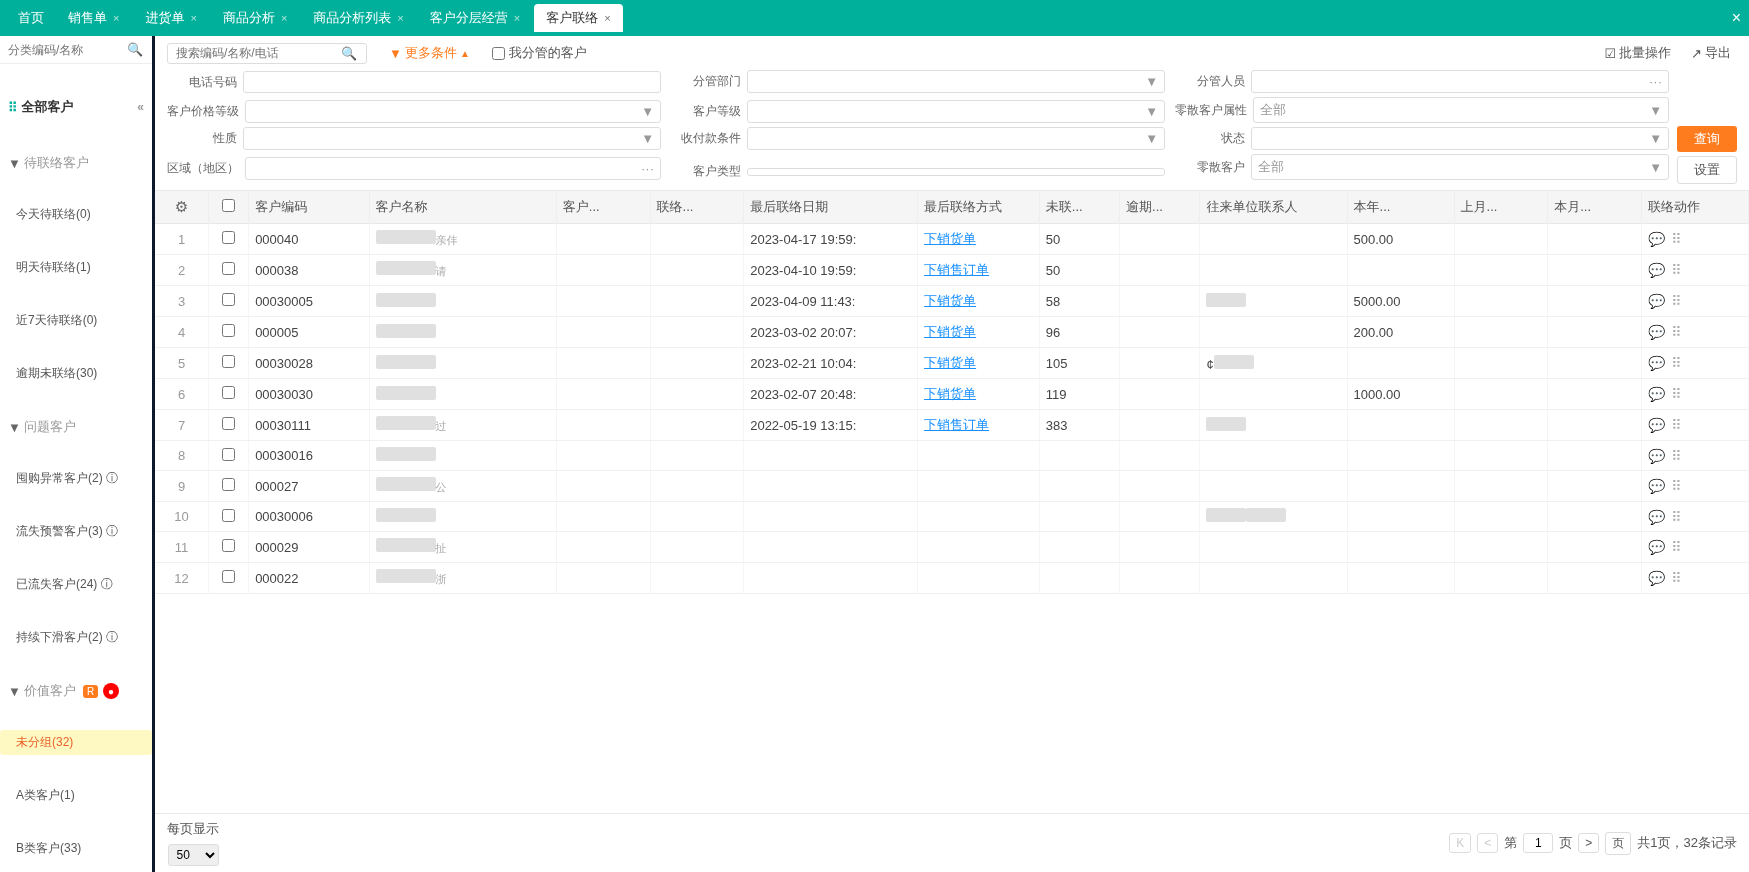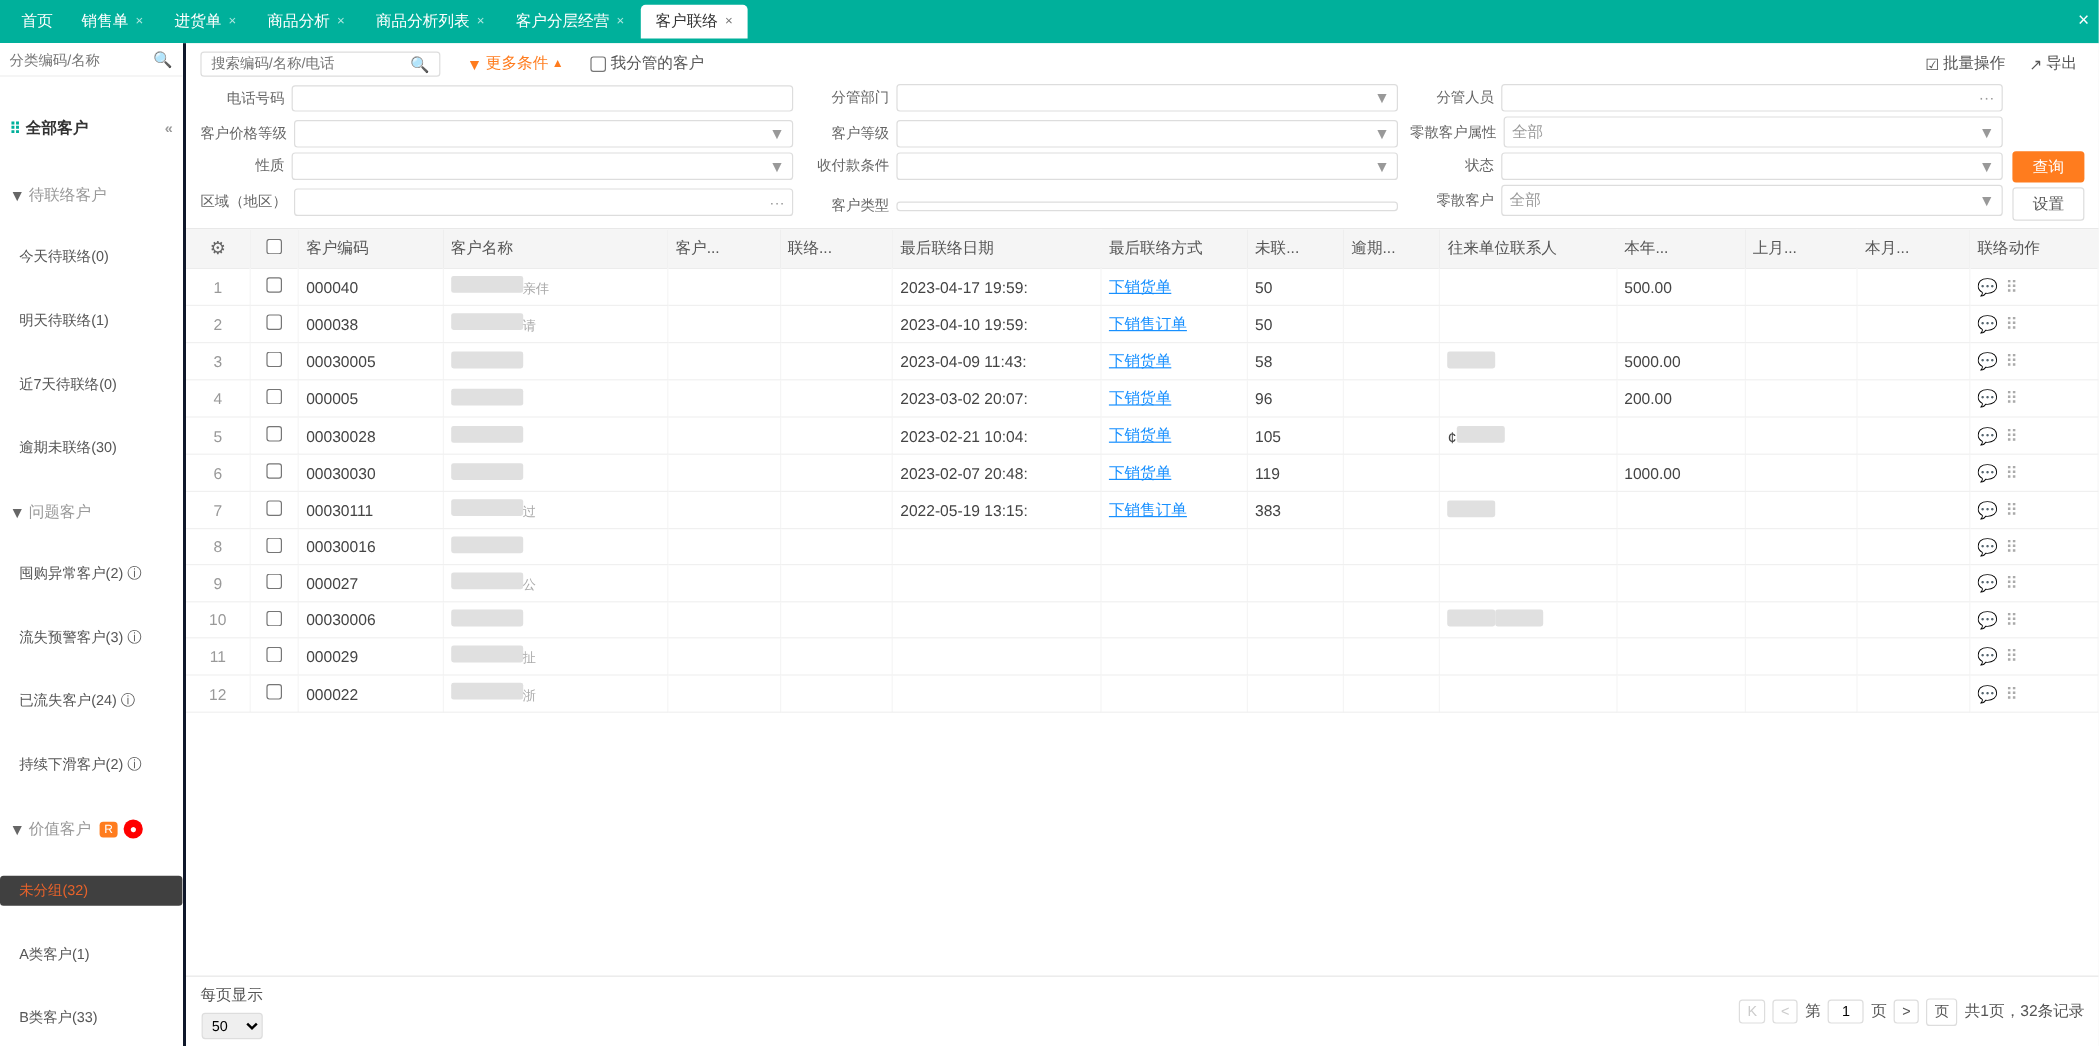--- a/index.html
+++ b/index.html
@@ -107,21 +107,21 @@
       color: #666;
     }
     .sidebar-item {
       padding: 4px 8px 4px 16px;
       color: #555;
       font-size: 12px;
       cursor: pointer;
       white-space: nowrap;
     }
     .sidebar-item.active {
-      background: #404040;
+      background: #fef9c3;
       color: #e8622a;
       border-radius: 3px;
     }
     .sidebar-item.problem { padding-left: 16px; }
 
     
     .content-area {
       flex: 1;
       display: flex;
       flex-direction: column;

